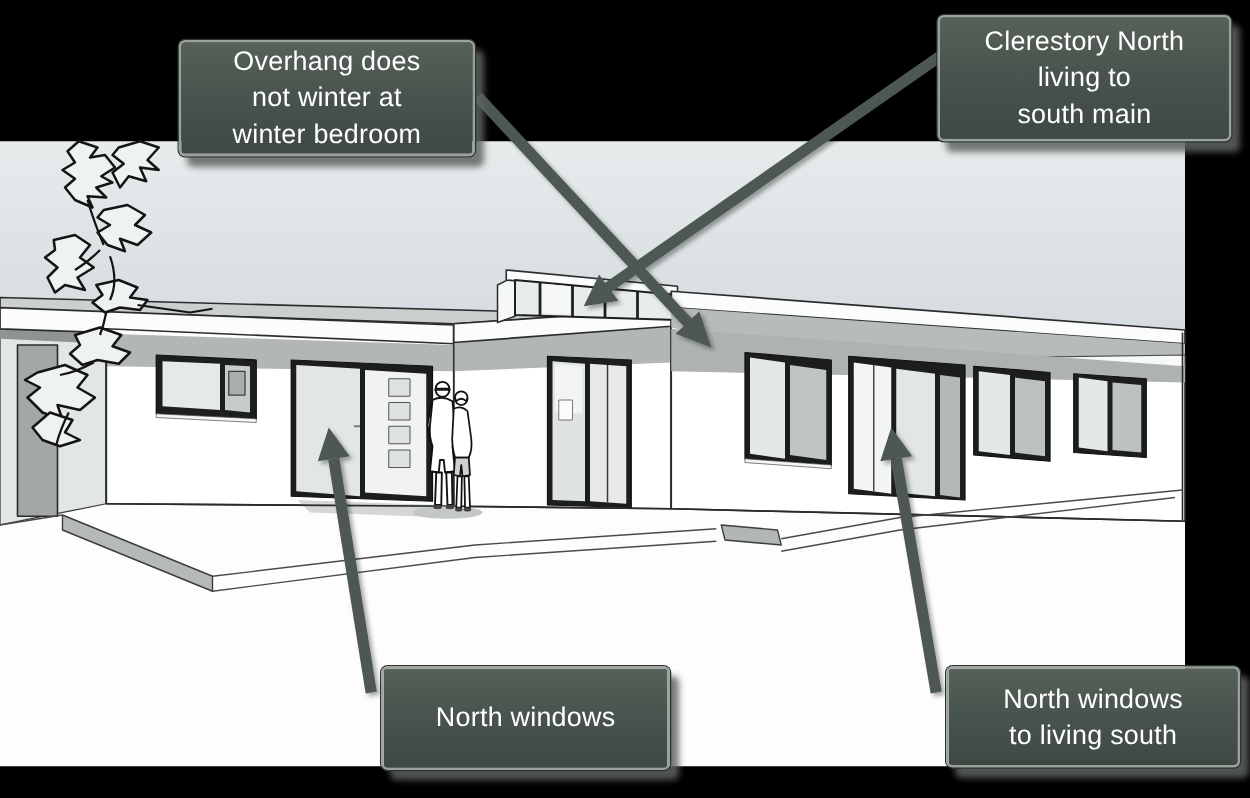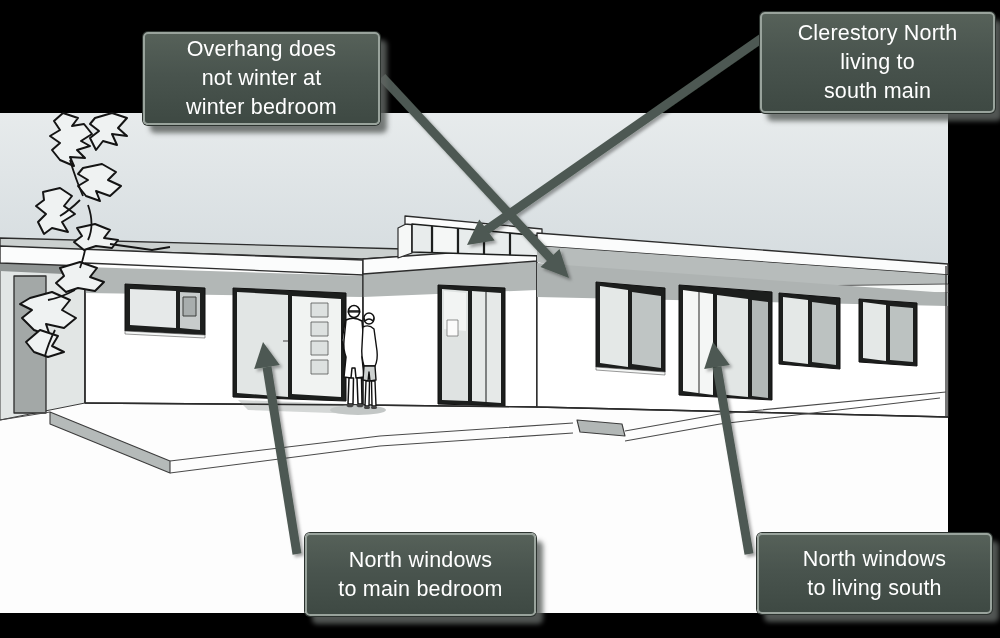--- a/index.html
+++ b/index.html
@@ -13,21 +13,21 @@
     display:flex;flex-direction:column;justify-content:center;
     text-align:center;color:#fff;
     background:linear-gradient(180deg,#566159 0%,#49544e 45%,#3e4943 100%);
     border:2px solid #99a39c;border-radius:5px;
     box-shadow:0 0 0 1px #2c332f, 7px 8px 5px rgba(95,100,97,.85);
     box-sizing:border-box;
     font-size:21.5px;line-height:29px;letter-spacing:.2px;
   }
   .callout span{display:block;white-space:nowrap;}
   #callout-overhang  {left:143px;top:32px; width:237px;height:93px;}
-  #callout-clerestory{left:750px;top:12px; width:235px;height:101px;margin-left:10px;}
+  #callout-clerestory{left:750px;top:12px; width:235px;height:101px;}
   #callout-bedroom   {left:305px;top:533px;width:231px;height:83px;}
   #callout-living    {left:757px;top:533px;width:235px;height:81px;}
 </style>
 </head>
 <body>
 
 <div class="stage">
 
 <svg width="1000" height="638" viewBox="0 0 1000 638">
   <defs>
@@ -240,21 +240,20 @@
   </div>
 
   <div class="callout" id="callout-clerestory">
     <span>Clerestory North</span>
     <span>living to</span>
     <span>south main</span>
   </div>
 
   <div class="callout" id="callout-bedroom">
     <span>North windows</span>
-    <span>to main bedroom</span>
   </div>
 
   <div class="callout" id="callout-living">
     <span>North windows</span>
     <span>to living south</span>
   </div>
 
 </div>
 
 </body></html>

